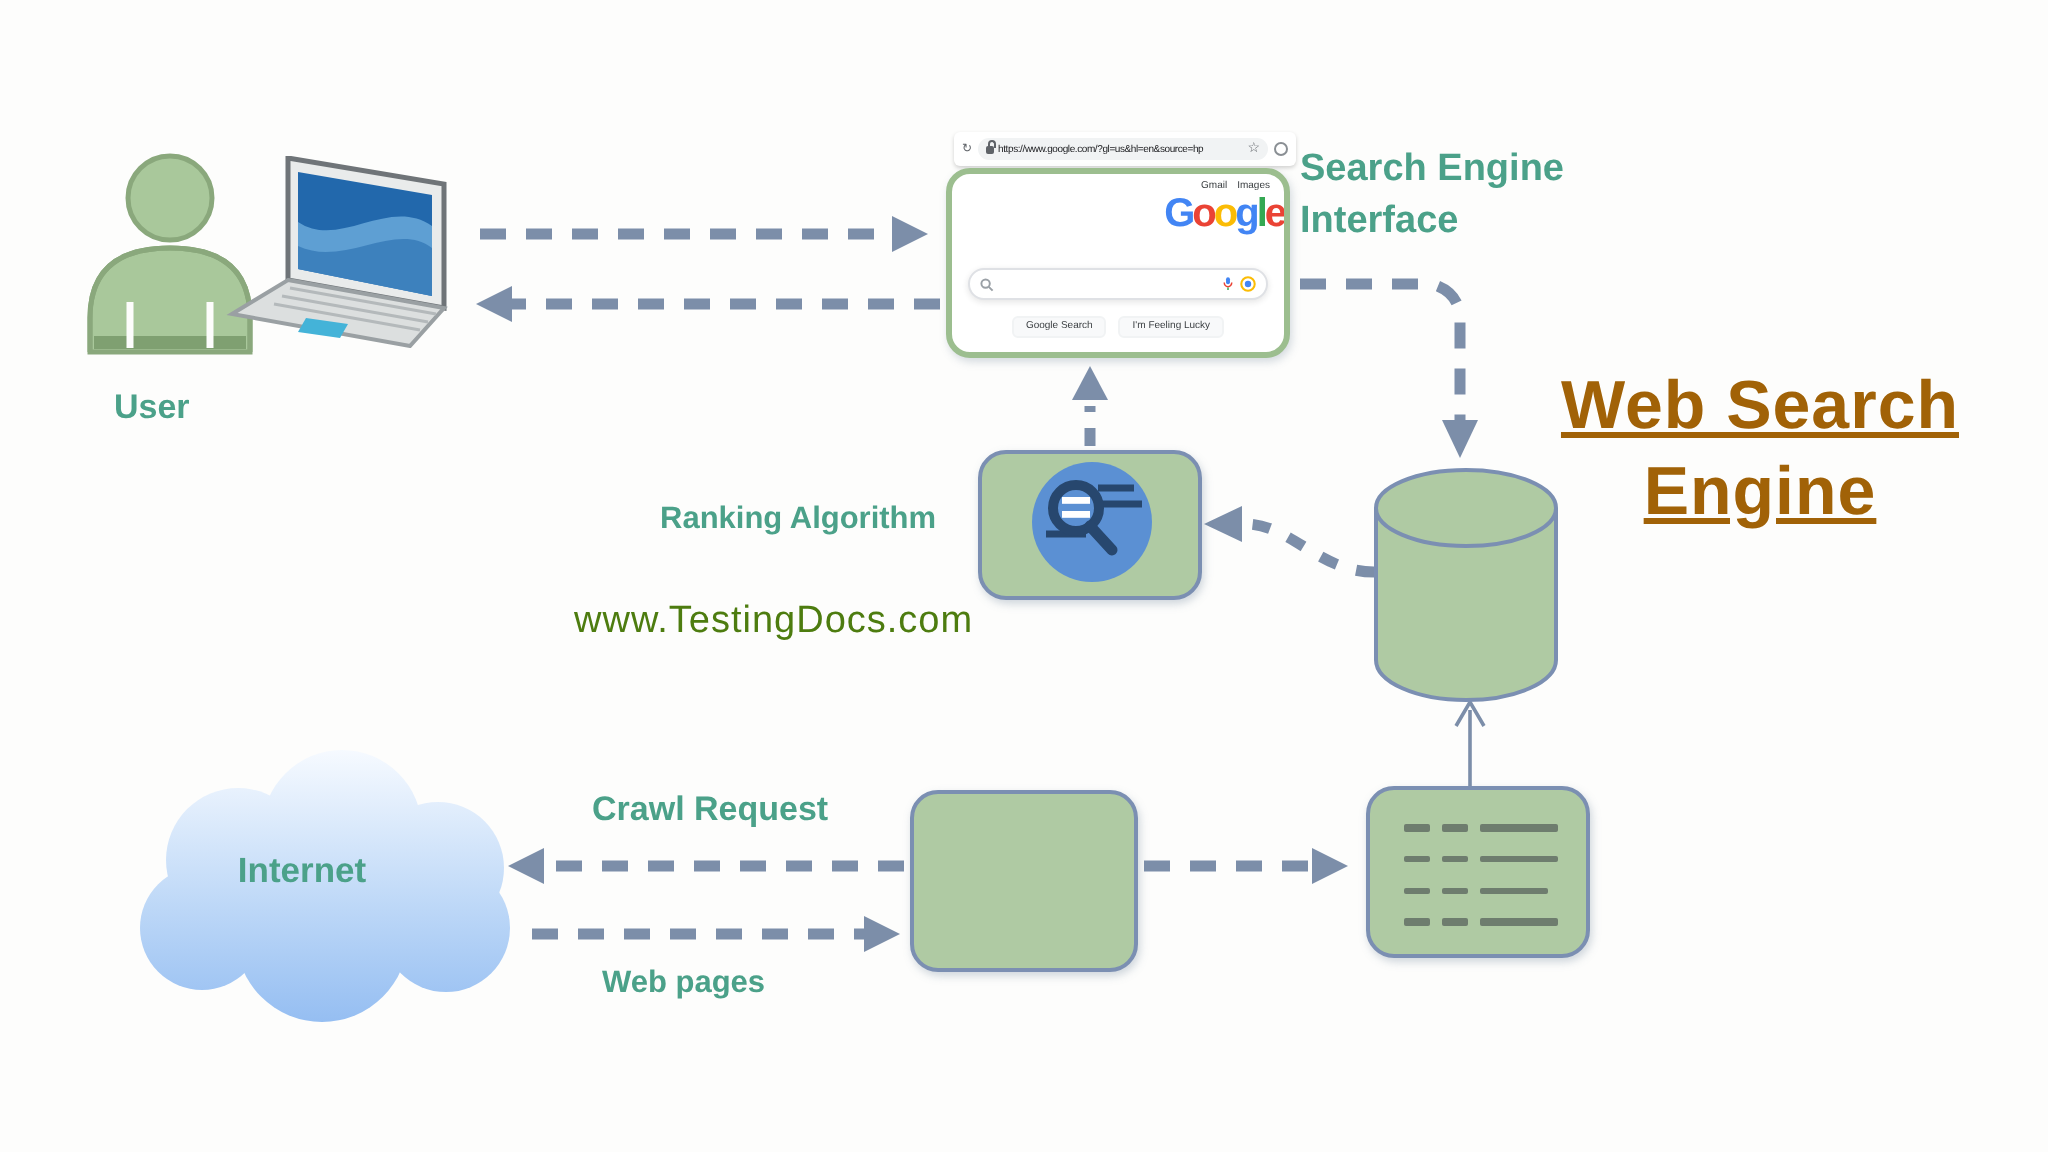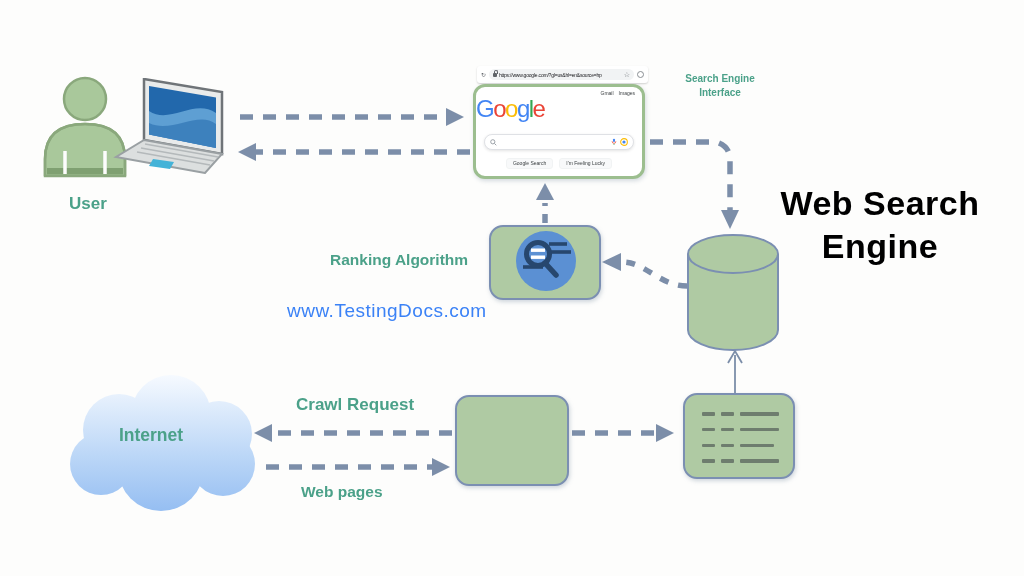--- a/index.html
+++ b/index.html
@@ -1,32 +1,32 @@
 <!DOCTYPE html>
 <html><head>
 <meta charset="utf-8">
 <style>
   html,body{margin:0;padding:0;}
   body{font-family:"Liberation Sans",sans-serif;background:#ffffff;}
   #canvas{position:relative;width:1024px;height:576px;background:#fdfdfc;overflow:hidden;}
   .abs{position:absolute;}
   .lbl{color:#4BA189;font-weight:bold;white-space:pre-line;}
-  .title{color:#000000;font-weight:bold;font-size:34px;line-height:1.25;text-align:center;letter-spacing:.5px;}
-  .watermark{color:#3b82f6;font-size:19px;letter-spacing:.5px;}
+  .title{color:#a16207;font-weight:bold;font-size:34px;line-height:1.25;text-align:center;letter-spacing:.5px;text-decoration:underline;}
+  .watermark{color:#4d7c0f;font-size:19px;letter-spacing:.5px;}
   .gbox{background:#AFCAA3;border:2px solid #7B8FB2;border-radius:14px;box-shadow:1px 2px 4px rgba(120,140,160,.35);}
   
   .addrbar{background:#ffffff;border-radius:3px;box-shadow:0 1px 2px rgba(0,0,0,.18);display:flex;align-items:center;padding:3px 4px;gap:3px;}
   .addrpill{background:#f1f3f4;border-radius:6px;height:11px;flex:1;display:flex;align-items:center;gap:2px;padding:0 4px;overflow:hidden;}
   .tinyglyph{font-size:6px;color:#5f6368;line-height:1;}
   .lockicon{width:4px;height:4px;background:#5f6368;border-radius:1px;position:relative;flex:none;margin-top:1px;}
   .lockicon::before{content:"";position:absolute;top:-3px;left:.5px;width:2px;height:3px;border:1px solid #5f6368;border-bottom:none;border-radius:2px 2px 0 0;}
   .urltext{font-size:5px;color:#202124;white-space:nowrap;overflow:hidden;letter-spacing:-.2px;flex:1;}
   .browser-panel{background:#ffffff;border:3px solid #9CBE8F;border-radius:12px;box-shadow:1px 2px 4px rgba(120,140,160,.3);overflow:hidden;}
   .toplinks{position:absolute;top:3px;right:7px;display:flex;gap:5px;font-size:5px;color:#3c4043;}
-  .glogo{position:absolute;top:10px;left:0;right:0;text-align:left;font-size:24px;font-weight:normal;letter-spacing:-1.5px;line-height:1;}
+  .glogo{position:absolute;top:10px;left:0;right:0;text-align:right;font-size:20px;font-weight:bold;letter-spacing:-1.5px;line-height:1;}
   .searchpill{position:absolute;left:8px;right:8px;top:47px;height:14px;background:#fff;border:1px solid #dfe1e5;border-radius:8px;box-shadow:0 1px 3px rgba(32,33,36,.12);display:flex;align-items:center;padding:0 5px;gap:3px;}
   .gbuttons{position:absolute;left:0;right:0;bottom:7px;display:flex;justify-content:center;gap:6px;}
   .gbtn{background:#f8f9fa;border:1px solid #f1f3f4;border-radius:3px;color:#3c4043;font-size:5px;padding:2px 6px;line-height:1;}
   
   .idxrows{position:absolute;left:17px;right:14px;top:17px;bottom:14px;display:flex;flex-direction:column;justify-content:space-between;}
   .idxrow{display:flex;gap:6px;align-items:center;}
   .d-short{width:13px;height:3.5px;background:#6E7D6E;border-radius:1px;}
   .d-long{width:40px;height:3.5px;background:#6E7D6E;border-radius:1px;}
 </style>
 </head>
@@ -91,21 +91,21 @@
     <path d="M37,45 C60,56 86,32 104,46 V70 L37,56.5 Z" fill="#2268ac" opacity=".55"></path>
     <polygon points="32,62 110,76 93,95 4,79" fill="#dcdfdf" stroke="#9aa0a3" stroke-width="2"></polygon>
     <g stroke="#b4b9bb" stroke-width="1.6">
       <line x1="33" y1="66" x2="106" y2="79"></line>
       <line x1="29" y1="70" x2="102" y2="83"></line>
       <line x1="25" y1="74" x2="98" y2="87"></line>
     </g>
     <polygon points="41,81 62,84 58,91 37,88" fill="#44b3d8"></polygon>
   </svg>
 
-  <div class="abs lbl" style="left:69px;top:194px;font-size:17px;">User</div>
+  <div class="abs lbl" style="left:57px;top:194px;font-size:17px;">User</div>
 
   <div class="abs addrbar" style="left:477px;top:66px;width:163px;">
     <span class="tinyglyph">↻</span>
     <div class="addrpill">
       <span class="lockicon"></span>
       <span class="urltext">https://www.google.com/?gl=us&amp;hl=en&amp;source=hp</span>
       <span class="tinyglyph" style="font-size:7px;">☆</span>
     </div>
     <span style="width:5px;height:5px;border:1px solid #8a8f94;border-radius:50%;flex:none;"></span>
   </div>
@@ -133,21 +133,21 @@
         <circle cx="5" cy="5" r="4.2" fill="none" stroke="#FBBC05" stroke-width="1.3"></circle>
         <circle cx="5" cy="5" r="2" fill="#4285F4"></circle>
       </svg>
     </div>
     <div class="gbuttons">
       <span class="gbtn">Google Search</span>
       <span class="gbtn">I'm Feeling Lucky</span>
     </div>
   </div>
 
-  <div class="abs lbl" style="left:650px;top:72px;width:140px;font-size:10px;text-align:center;line-height:1.35;">Search Engine
+  <div class="abs lbl" style="left:650px;top:72px;width:140px;font-size:19px;text-align:left;line-height:1.35;">Search Engine
 Interface</div>
 
   <div class="abs title" style="left:768px;top:182px;width:224px;">Web Search Engine</div>
 
   <svg class="abs" style="left:683px;top:230px;" width="100" height="126" viewBox="0 0 100 126">
     <path d="M5,24 V100 a45,20 0 0 0 90,0 V24" fill="#AFCAA3" stroke="#7B8FB2" stroke-width="2"></path>
     <ellipse cx="50" cy="24" rx="45" ry="19" fill="#AFCAA3" stroke="#7B8FB2" stroke-width="2"></ellipse>
   </svg>
 
   <div class="abs gbox" style="left:489px;top:225px;width:108px;height:71px;">

